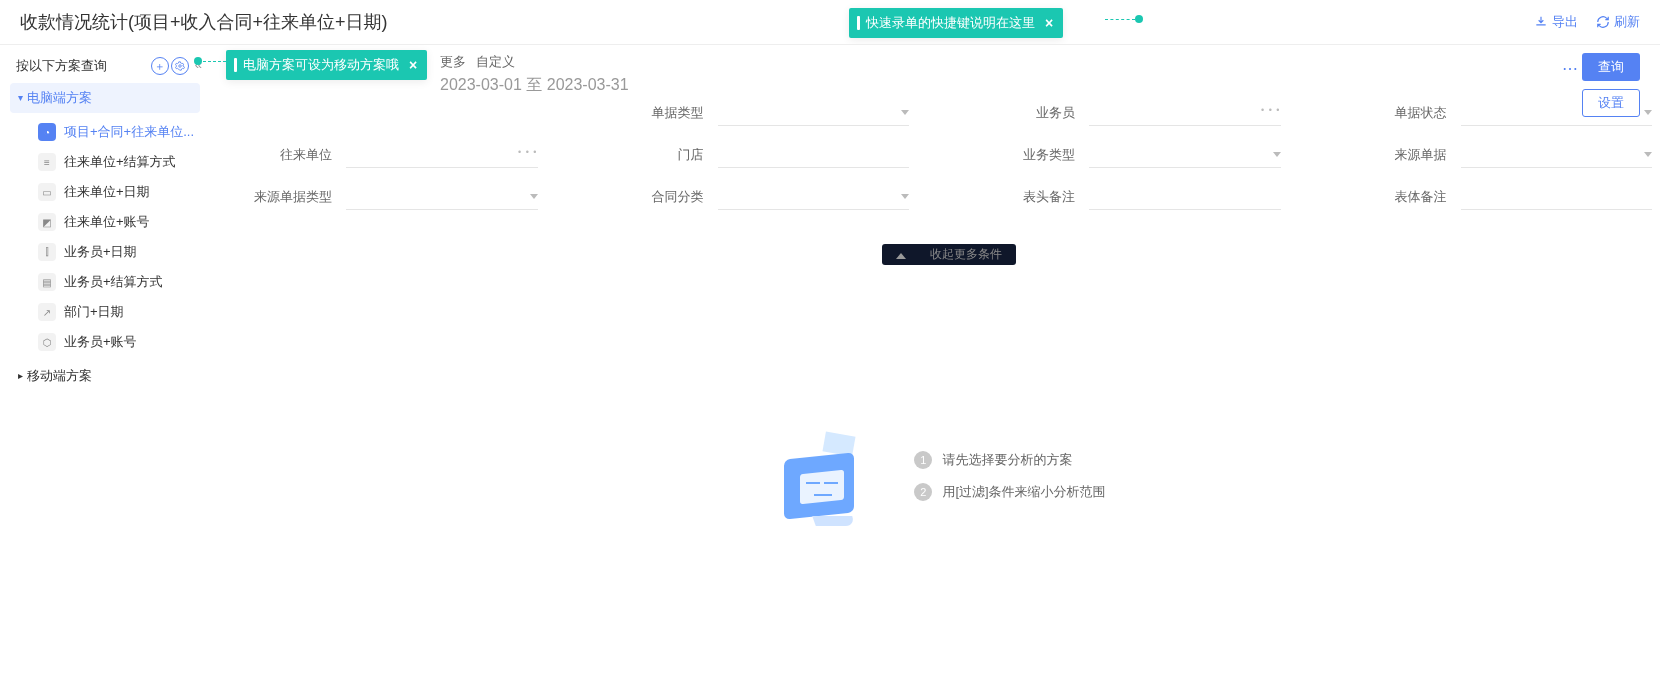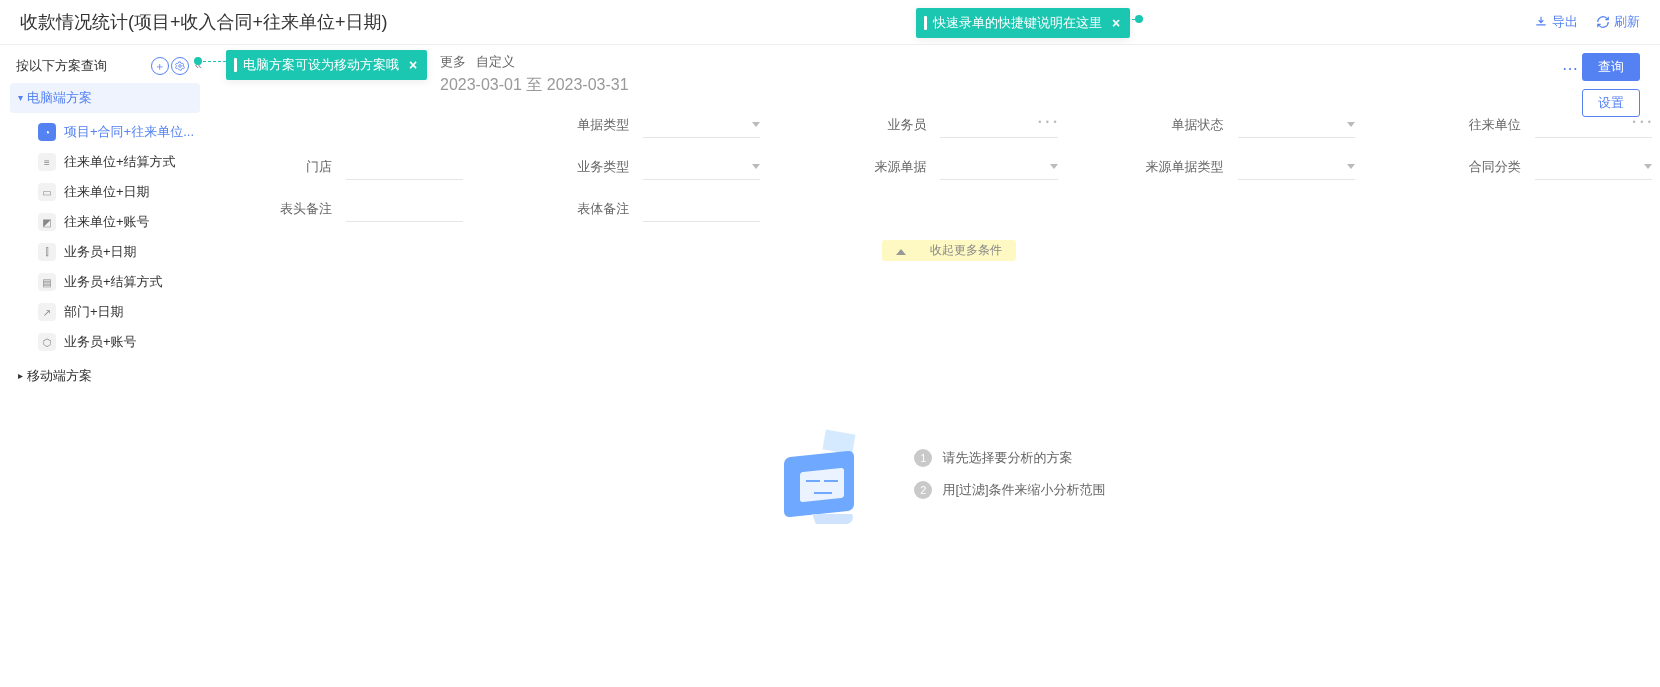--- a/index.html
+++ b/index.html
@@ -18,21 +18,21 @@
     position: absolute; top: 8px; background: #1bc7b1; color: #fff;
     padding: 6px 10px 6px 8px; border-radius: 2px; display: flex; align-items: center; font-size: 13px;
     box-shadow: 0 2px 8px rgba(0,0,0,.08);
   }
   .tip-banner .bar { width: 3px; height: 14px; background: #fff; margin-right: 6px; border-radius: 1px; }
   .tip-banner .x { margin-left: 10px; font-weight: bold; cursor: pointer; font-size: 14px; }
   .tip-line { position: absolute; top: 50%; height: 0; border-top: 1px dashed #1bc7b1; }
   .tip-dot  { position: absolute; width: 8px; height: 8px; border-radius: 50%; background: #1bc7b1; top: 50%; transform: translateY(-50%); }               
   .tip2-line { left: 1105px; width: 30px; top: 19px; }
   .tip2-dot  { left: 1135px; top: 19px; }
-  .tip2-banner { left: 916px; justify-content: flex-end; }
+  .tip2-banner { left: 849px; justify-content: flex-end; }
 
   
   .body { display: flex; height: calc(100% - 44px); }
 
   
   .sidebar {
     width: 210px; background: #fff; border-top: 1px solid #eee; padding-top: 8px;
     display: flex; flex-direction: column;
   }
   .sidebar-head {
@@ -70,21 +70,21 @@
   
   .tip1-banner { position: absolute; left: 226px; top: 50px; z-index: 5; }
   .tip1-line2  { position: absolute; left: 198px; top: 61px; width: 28px; border-top: 1px dashed #1bc7b1; z-index: 5;}
   .tip1-dot2   { position: absolute; left: 194px; top: 57px; width: 8px; height: 8px; border-radius:50%; background:#1bc7b1; z-index:5; }
 
   .filter-area { padding: 8px 8px 0 36px; position: relative; }
   .dategroup { display: flex; align-items: center; gap: 10px; color: #666; font-size: 13px; margin-left: 194px; margin-bottom: 4px; }
   .dategroup .dg-item { cursor: pointer; }
   .datevalue { color: #999; font-size: 16px; }
 
-  .filters { display: grid; grid-template-columns: repeat(5, 1fr); column-gap: 80px; row-gap: 16px; margin-top: 16px; }
+  .filters { display: grid; grid-template-columns: repeat(4, 1fr); column-gap: 80px; row-gap: 16px; margin-top: 4px; }
   .field { display: flex; align-items: center; }
   .field label {
     width: 100px; text-align: right; color: #666; font-size: 13px; padding-right: 14px; flex-shrink: 0;
     white-space: nowrap;
   }
   .field .control {
     flex: 1; border-bottom: 1px solid #e5e5e5; height: 26px; position: relative; cursor: pointer;
   }
   .field .control .suffix { position: absolute; right: 0; top: 4px; color: #bbb; font-size: 12px; }
   .chev-down::after { content: ""; display:inline-block; width:0;height:0;border-left:4px solid transparent;border-right:4px solid transparent;border-top:5px solid #bbb; }
@@ -92,21 +92,21 @@
 
   .rightbar { position: absolute; right: 20px; top: 8px; display: flex; flex-direction: column; gap: 8px; align-items: flex-end; }
   .btn { min-width: 58px; text-align:center; padding: 4px 14px; border-radius: 3px; font-size: 13px; cursor: pointer; border: 1px solid transparent;}
   .btn.primary { background: #5582f3; color: #fff; }
   .btn.outline { border: 1px solid #5582f3; color: #5582f3; background: #fff; }
   .more-icon { color:#5582f3; font-size:16px; margin-right:4px; cursor:pointer; position: relative; top:1px;}
   .row-inline { display:flex; align-items:center; }
 
   .collapse-bar {
     margin: 18px auto 0; display: flex; align-items: center; gap: 22px; color: #888; font-size: 12px;
-    background: #fef9c3; padding: 2px 14px; border-radius: 3px; cursor: pointer; width: fit-content;
+    background: #0f172a; padding: 2px 14px; border-radius: 3px; cursor: pointer; width: fit-content;
   }
   .collapse-bar .up::after{ content:""; display:inline-block; width:0;height:0;border-left:5px solid transparent;border-right:5px solid transparent;border-bottom:6px solid #999; margin-right:2px;}
 
   .empty {
     flex: 1; display: flex; align-items: center; justify-content: center; gap: 30px; background: #fff;
   }
   .empty .illus { width: 120px; height: 120px; position: relative; }
   .empty .illus .box {
     position:absolute; left:20px; top:40px; width:70px; height:60px; background:#6ea8ff; border-radius:6px;
     transform: skewY(-6deg);

